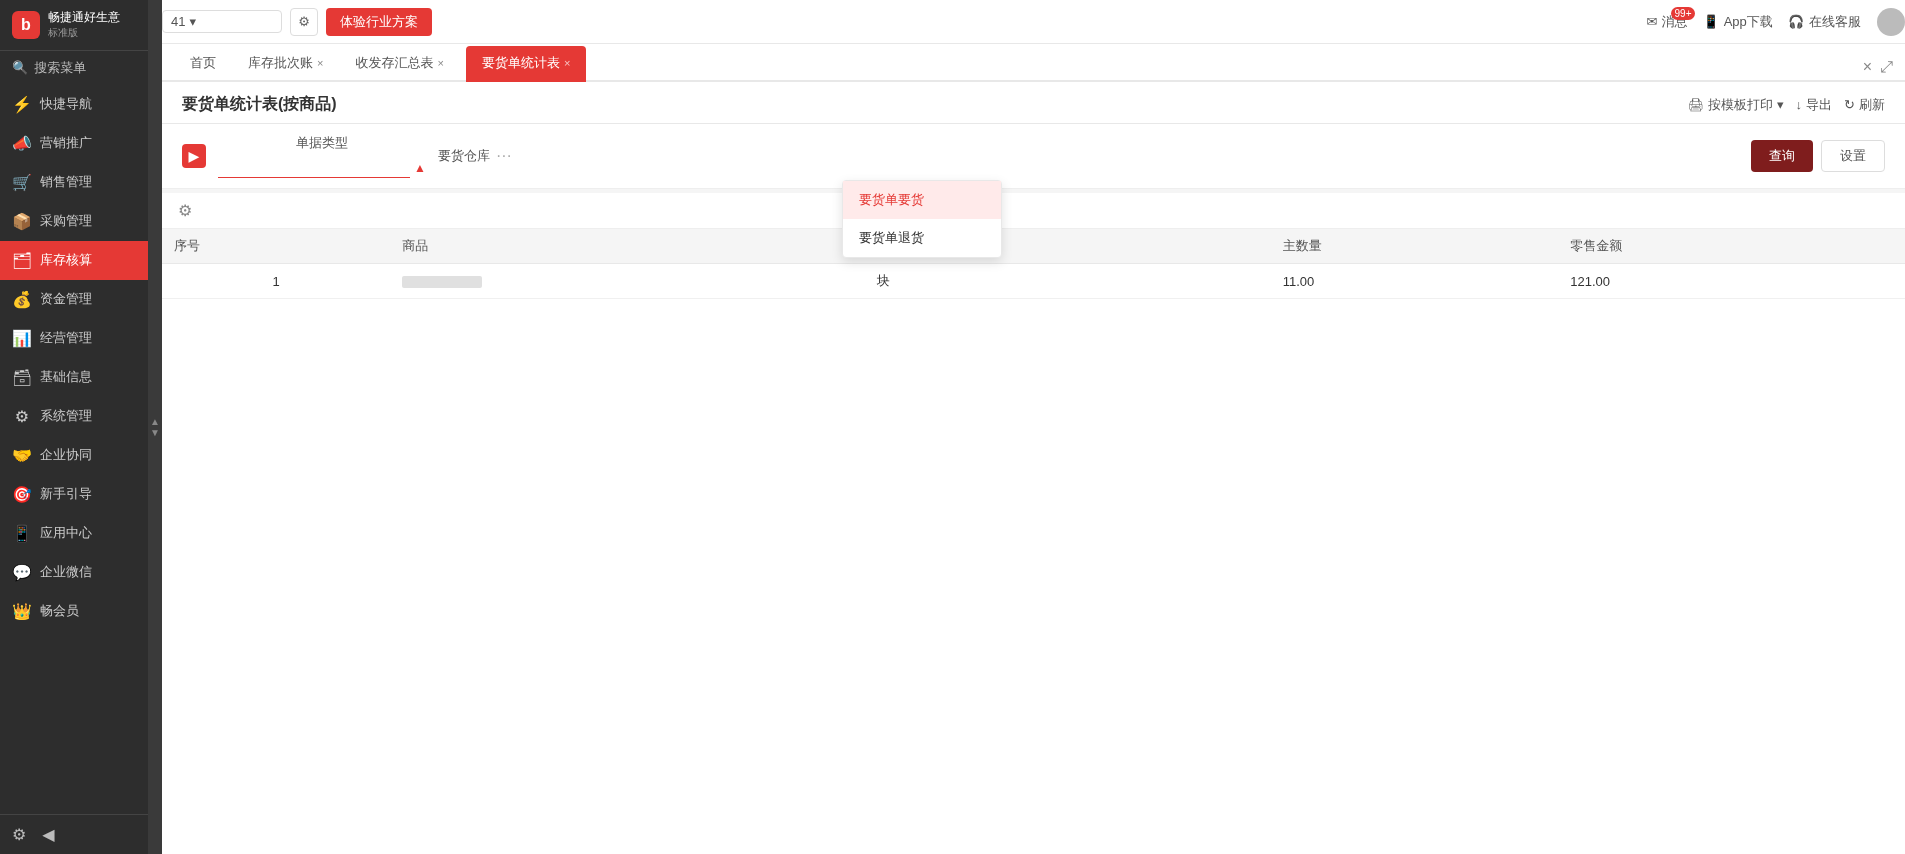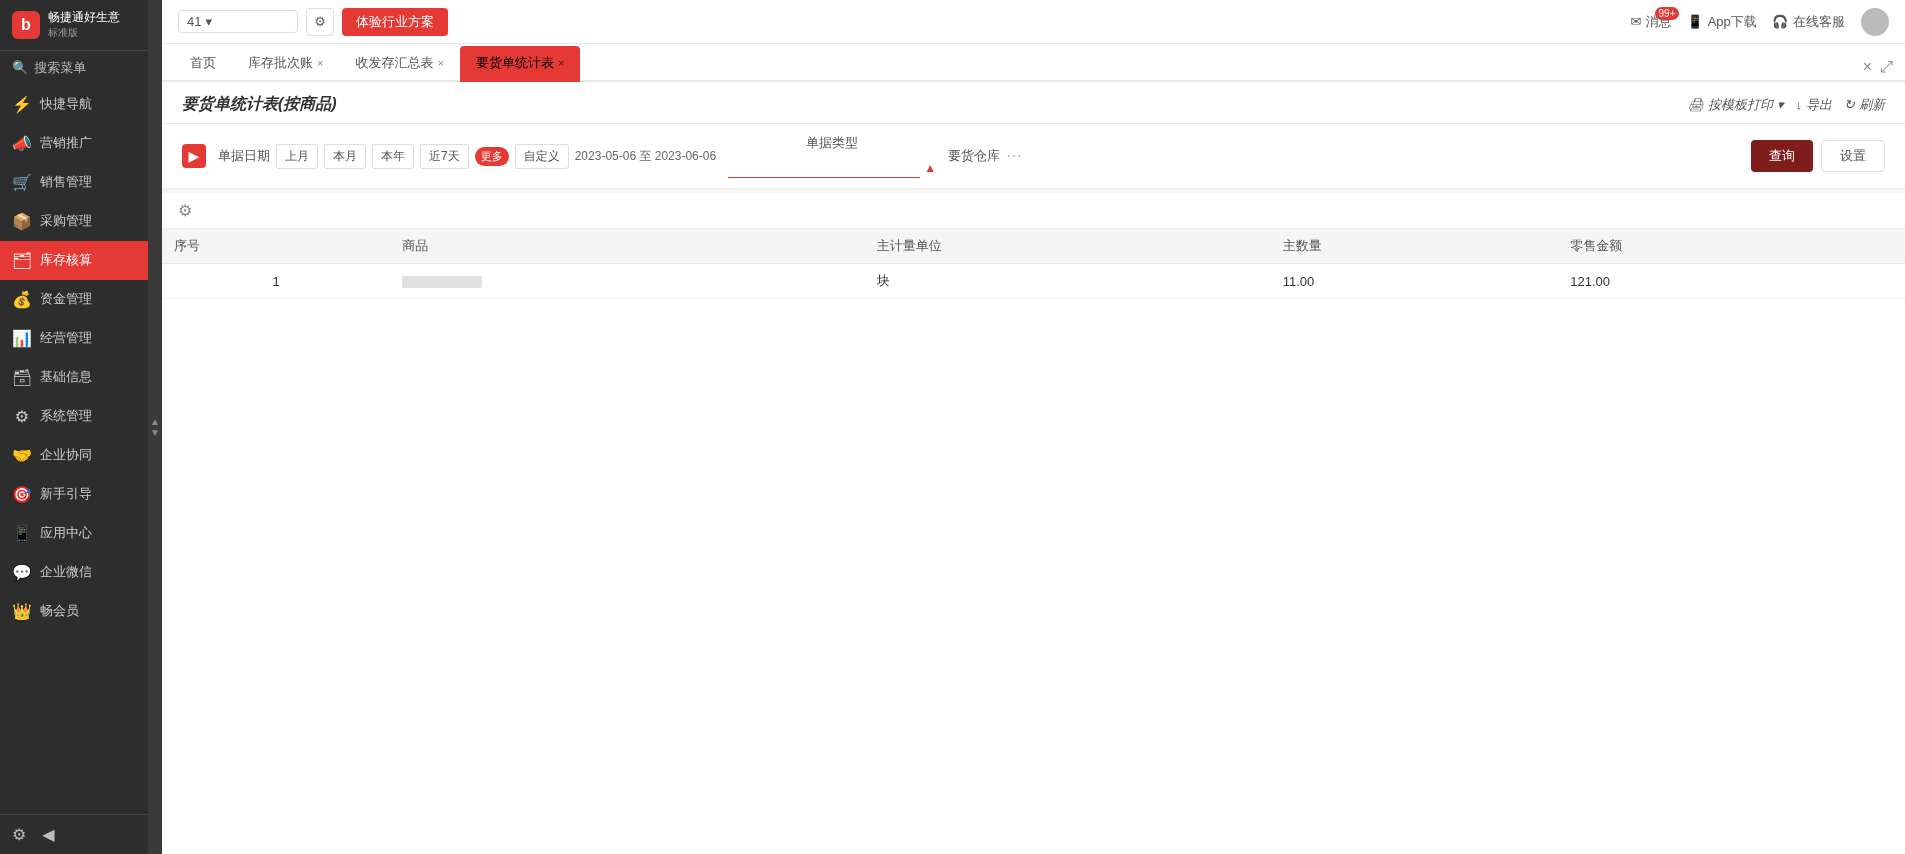--- a/index.html
+++ b/index.html
@@ -81,21 +81,21 @@
       height: 100%;
       overflow: hidden;
     }
 
     
     .topbar {
       background: #fff;
       height: 44px;
       display: flex;
       align-items: center;
-      padding: 0 16px;
+      padding: 0 0;
       border-bottom: 1px solid #e8e8e8;
       gap: 12px;
       flex-shrink: 0;
     }
     .topbar-left {
       display: flex;
       align-items: center;
       gap: 8px;
       flex: 1;
     }
@@ -176,23 +176,24 @@
       font-size: 13px;
       color: #555;
       border-bottom: 2px solid transparent;
       margin-bottom: -2px;
       display: flex;
       align-items: center;
       gap: 4px;
       white-space: nowrap;
     }
     .tab.active {
-      color: #000000;
+      color: #ffffff;
       background: #e53935;
       border-radius: 4px 4px 0 0;
+      margin-left: 6px;
     }
     .tab-close {
       font-size: 11px;
       color: inherit;
       opacity: 0.7;
     }
     .tab-window-btns {
       margin-left: auto;
       display: flex;
       gap: 8px;
@@ -218,21 +219,20 @@
     .page-header {
       background: #fff;
       padding: 12px 20px 0;
       border-bottom: 1px solid #e8e8e8;
     }
     .page-title-row {
       display: flex;
       align-items: center;
       justify-content: space-between;
       padding-bottom: 8px;
-      font-style: italic;
     }
     .page-title {
       font-size: 16px;
       font-weight: bold;
       color: #333;
     }
     .page-actions {
       display: flex;
       gap: 12px;
       align-items: center;
@@ -614,49 +614,47 @@
           </div>
         </div>
       </div>
     </div>
 
     <div class="filter-bar">
       <button class="filter-expand-btn">
         <span>▶</span>
       </button>
 
-      <div class="filter-group">
-        <span class="filter-label">单据日期</span>
-        <button class="date-btn">上月</button>
-        <button class="date-btn">本月</button>
-        <button class="date-btn">本年</button>
-        <button class="date-btn">近7天</button>
-        <button class="more-btn">更多</button>
-        <button class="custom-btn">自定义</button>
-        <span class="date-range">2023-05-06 至 2023-06-06</span>
-      </div>
 
       <div class="type-filter-group">
         <span class="filter-label">单据类型</span>
         <div class="type-select-wrapper">
           <input class="type-input" type="text" value="" style="">
           <span class="type-arrow">▲</span>
         </div>
       </div>
 
       <div class="warehouse-filter">
         <span class="filter-label">要货仓库</span>
         <span class="warehouse-dots">···</span>
       </div>
 
       <div class="filter-actions">
         <button class="search-btn">查询</button>
         <button class="setting-btn">设置</button>
       </div>
 
+      <div class="dropdown-overlay">
+        <div class="dropdown-item selected">
+          <span>要货单要货</span>
+        </div>
+        <div class="dropdown-item">
+          <span>要货单退货</span>
+        </div>
+      </div>
     </div>
 
     <div class="table-container">
       <div class="table-toolbar">
         <span class="col-settings-icon">⚙</span>
       </div>
       <table>
         <thead>
           <tr>
             <th>序号</th>

